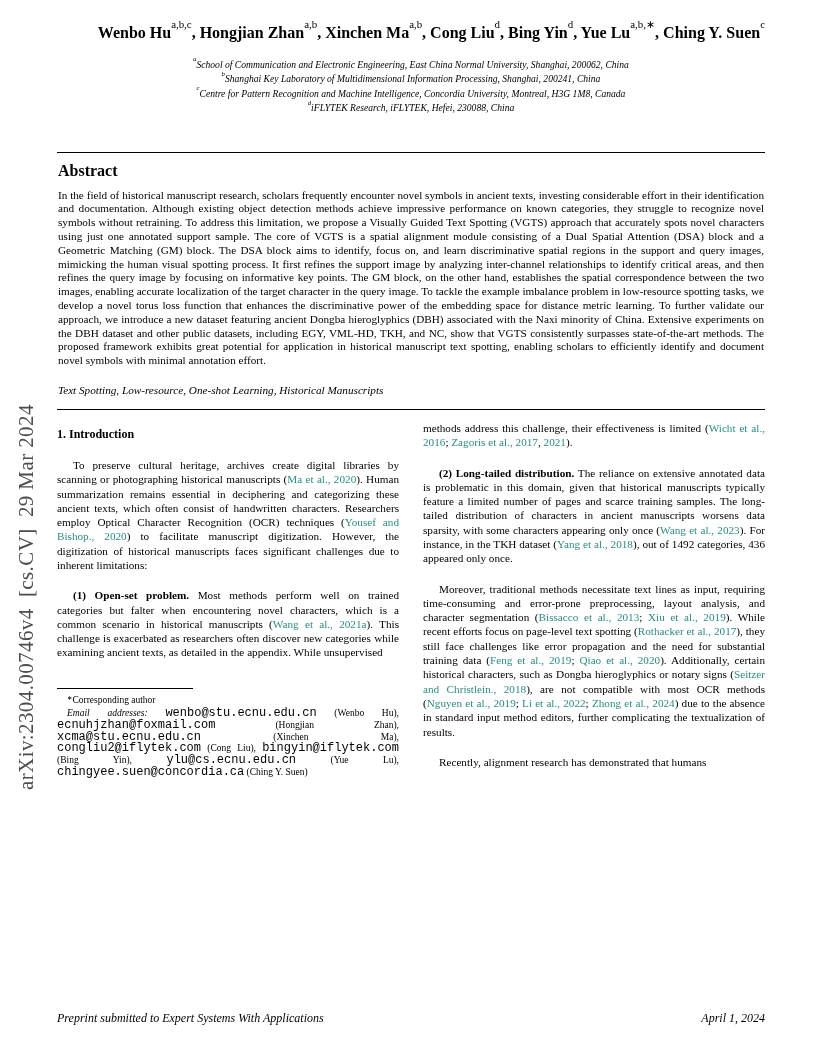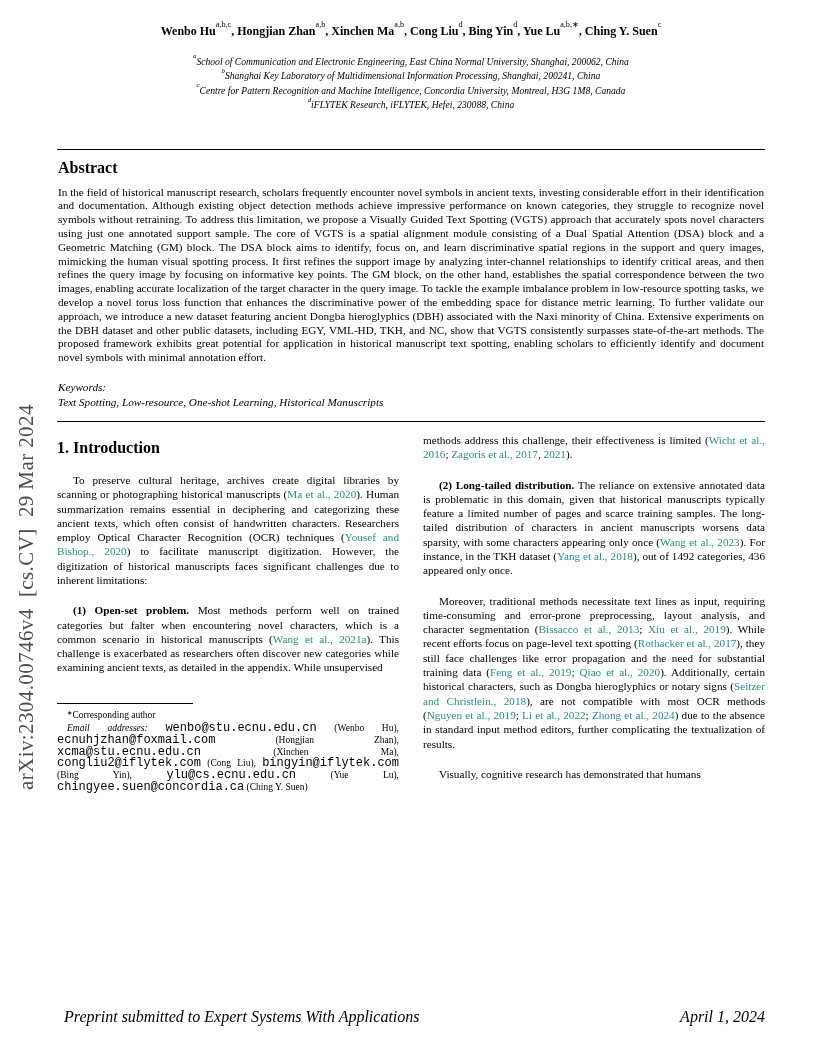--- a/index.html
+++ b/index.html
@@ -29,22 +29,22 @@
   .content { position: absolute; left: 57px; top: 0; width: 708px; }
   .title {
     margin: 100px 0 0 0;
     font-size: 16px;
     font-weight: normal;
     text-align: center;
     line-height: 1.25;
   }
   .authors {
     margin-top: 24px;
-    text-align: center;
-    font-size: 12px;
+    text-align: right;
+    font-size: 16px;
     font-weight: bold;
   }
   .authors sup, .sup {
     font-size: 68%;
     line-height: 0;
     position: relative;
     top: -0.38em;
     font-weight: normal;
   }
   .affiliations {
@@ -67,45 +67,45 @@
     line-height: 13.8px;
     text-align: justify;
     margin: 0;
     hyphens: auto;
   }
   .keywords { margin-top: 15px; font-size: 11.2px; line-height: 14px; }
   .kw-label { font-style: italic; }
   .kw-text { margin-top: 1px; font-style: italic; }
   .columns { display: flex; gap: 24px; margin-top: 11px; }
   .col { width: 342px; }
-  .sec-heading { font-weight: bold; font-size: 16px; margin: 6px 0 15px 0; }
+  .sec-heading { font-weight: bold; font-size: 12px; margin: 6px 0 15px 0; }
   .para {
     font-size: 11.2px;
     line-height: 14.3px;
     text-align: justify;
     margin: 0 0 9px 0;
     hyphens: auto;
   }
   .para.indent { text-indent: 16px; margin-top: 16px; }
   .cite { color: #2e8b85; }
   .b { font-weight: bold; }
   .i { font-style: italic; }
   .mono { font-family: "Liberation Mono", monospace; font-size: 12px; }
   .footnote { margin-top: 28px; font-size: 9.5px; line-height: 11.9px; }
   .fn-rule { width: 136px; border-top: 1px solid #000; margin-bottom: 6px; }
   .fn-line { text-align: justify; text-indent: 10px; margin: 0 0 1px 0; }
   .footer {
     position: absolute;
-    left: 64px;
+    left: 57px;
     right: 51px;
     bottom: 30px;
     display: flex;
     justify-content: space-between;
     font-style: italic;
-    font-size: 16px;
+    font-size: 12px;
     gap: 45px;
   }
 </style>
 </head>
 <body>
 
 <div class="page">
 
   <div class="watermark">arXiv:2304.00746v4  [cs.CV]  29 Mar 2024</div>
 
@@ -118,21 +118,20 @@
         <div class="affil"><sup>a</sup>School of Communication and Electronic Engineering, East China Normal University, Shanghai, 200062, China</div>
         <div class="affil"><sup>b</sup>Shanghai Key Laboratory of Multidimensional Information Processing, Shanghai, 200241, China</div>
         <div class="affil"><sup>c</sup>Centre for Pattern Recognition and Machine Intelligence, Concordia University, Montreal, H3G 1M8, Canada</div>
         <div class="affil"><sup>d</sup>iFLYTEK Research, iFLYTEK, Hefei, 230088, China</div>
       </div>
 
     <div class="abstract-block">
       <div class="abstract-heading">Abstract</div>
       <p class="abstract-text">In the field of historical manuscript research, scholars frequently encounter novel symbols in ancient texts, investing considerable effort in their identification and documentation. Although existing object detection methods achieve impressive performance on known categories, they struggle to recognize novel symbols without retraining. To address this limitation, we propose a Visually Guided Text Spotting (VGTS) approach that accurately spots novel characters using just one annotated support sample. The core of VGTS is a spatial alignment module consisting of a Dual Spatial Attention (DSA) block and a Geometric Matching (GM) block. The DSA block aims to identify, focus on, and learn discriminative spatial regions in the support and query images, mimicking the human visual spotting process. It first refines the support image by analyzing inter-channel relationships to identify critical areas, and then refines the query image by focusing on informative key points. The GM block, on the other hand, establishes the spatial correspondence between the two images, enabling accurate localization of the target character in the query image. To tackle the example imbalance problem in low-resource spotting tasks, we develop a novel torus loss function that enhances the discriminative power of the embedding space for distance metric learning. To further validate our approach, we introduce a new dataset featuring ancient Dongba hieroglyphics (DBH) associated with the Naxi minority of China. Extensive experiments on the DBH dataset and other public datasets, including EGY, VML-HD, TKH, and NC, show that VGTS consistently surpasses state-of-the-art methods. The proposed framework exhibits great potential for application in historical manuscript text spotting, enabling scholars to efficiently identify and document novel symbols with minimal annotation effort.</p>
       <div class="keywords">
-        <div class="kw-label">Keywords:</div>
         <div class="kw-text">Text Spotting, Low-resource, One-shot Learning, Historical Manuscripts</div>
       </div>
     </div>
 
     <div class="columns">
 
       <div class="col">
         <div class="sec-heading">1. Introduction</div>
         <div>
             <p class="para indent"><span>To preserve cultural heritage, archives create digital libraries by scanning or photographing historical manuscripts (</span><span class="cite">Ma et al., 2020</span><span>). Human summarization remains essential in deciphering and categorizing these ancient texts, which often consist of handwritten characters. Researchers employ Optical Character Recognition (OCR) techniques (</span><span class="cite">Yousef and Bishop., 2020</span><span>) to facilitate manuscript digitization. However, the digitization of historical manuscripts faces significant challenges due to inherent limitations:</span></p>
@@ -143,21 +142,21 @@
           <div class="fn-line"><span class="sup">∗</span><span>Corresponding author</span></div>
           <div class="fn-line"><span class="i">Email addresses: </span><span class="mono">wenbo@stu.ecnu.edu.cn</span><span> (Wenbo Hu), </span><span class="mono">ecnuhjzhan@foxmail.com</span><span> (Hongjian Zhan), </span><span class="mono">xcma@stu.ecnu.edu.cn</span><span> (Xinchen Ma), </span><span class="mono">congliu2@iflytek.com</span><span> (Cong Liu), </span><span class="mono">bingyin@iflytek.com</span><span> (Bing Yin), </span><span class="mono">ylu@cs.ecnu.edu.cn</span><span> (Yue Lu), </span><span class="mono">chingyee.suen@concordia.ca</span><span> (Ching Y. Suen)</span></div>
         </div>
       </div>
 
       <div class="col">
         <div>
             <p class="para"><span>methods address this challenge, their effectiveness is limited (</span><span class="cite">Wicht et al., 2016</span><span>; </span><span class="cite">Zagoris et al., 2017</span><span>, </span><span class="cite">2021</span><span>).</span></p>
             <p class="para indent"><span class="b">(2) Long-tailed distribution.</span><span> The reliance on extensive annotated data is problematic in this domain, given that historical manuscripts typically feature a limited number of pages and scarce training samples. The long-tailed distribution of characters in ancient manuscripts worsens data sparsity, with some characters appearing only once (</span><span class="cite">Wang et al., 2023</span><span>). For instance, in the TKH dataset (</span><span class="cite">Yang et al., 2018</span><span>), out of 1492 categories, 436 appeared only once.</span></p>
             <p class="para indent"><span>Moreover, traditional methods necessitate text lines as input, requiring time-consuming and error-prone preprocessing, layout analysis, and character segmentation (</span><span class="cite">Bissacco et al., 2013</span><span>; </span><span class="cite">Xiu et al., 2019</span><span>). While recent efforts focus on page-level text spotting (</span><span class="cite">Rothacker et al., 2017</span><span>), they still face challenges like error propagation and the need for substantial training data (</span><span class="cite">Feng et al., 2019</span><span>; </span><span class="cite">Qiao et al., 2020</span><span>). Additionally, certain historical characters, such as Dongba hieroglyphics or notary signs (</span><span class="cite">Seitzer and Christlein., 2018</span><span>), are not compatible with most OCR methods (</span><span class="cite">Nguyen et al., 2019</span><span>; </span><span class="cite">Li et al., 2022</span><span>; </span><span class="cite">Zhong et al., 2024</span><span>) due to the absence in standard input method editors, further complicating the textualization of results.</span></p>
-            <p class="para indent"><span>Visually, cognitive research has demonstrated that humans</span></p>
+            <p class="para indent"><span>Recently, alignment research has demonstrated that humans</span></p>
           </div>
       </div>
 
     </div>
 
   </div>
 
   <div class="footer">
     <span>Preprint submitted to Expert Systems With Applications</span>
     <span>April 1, 2024</span>

